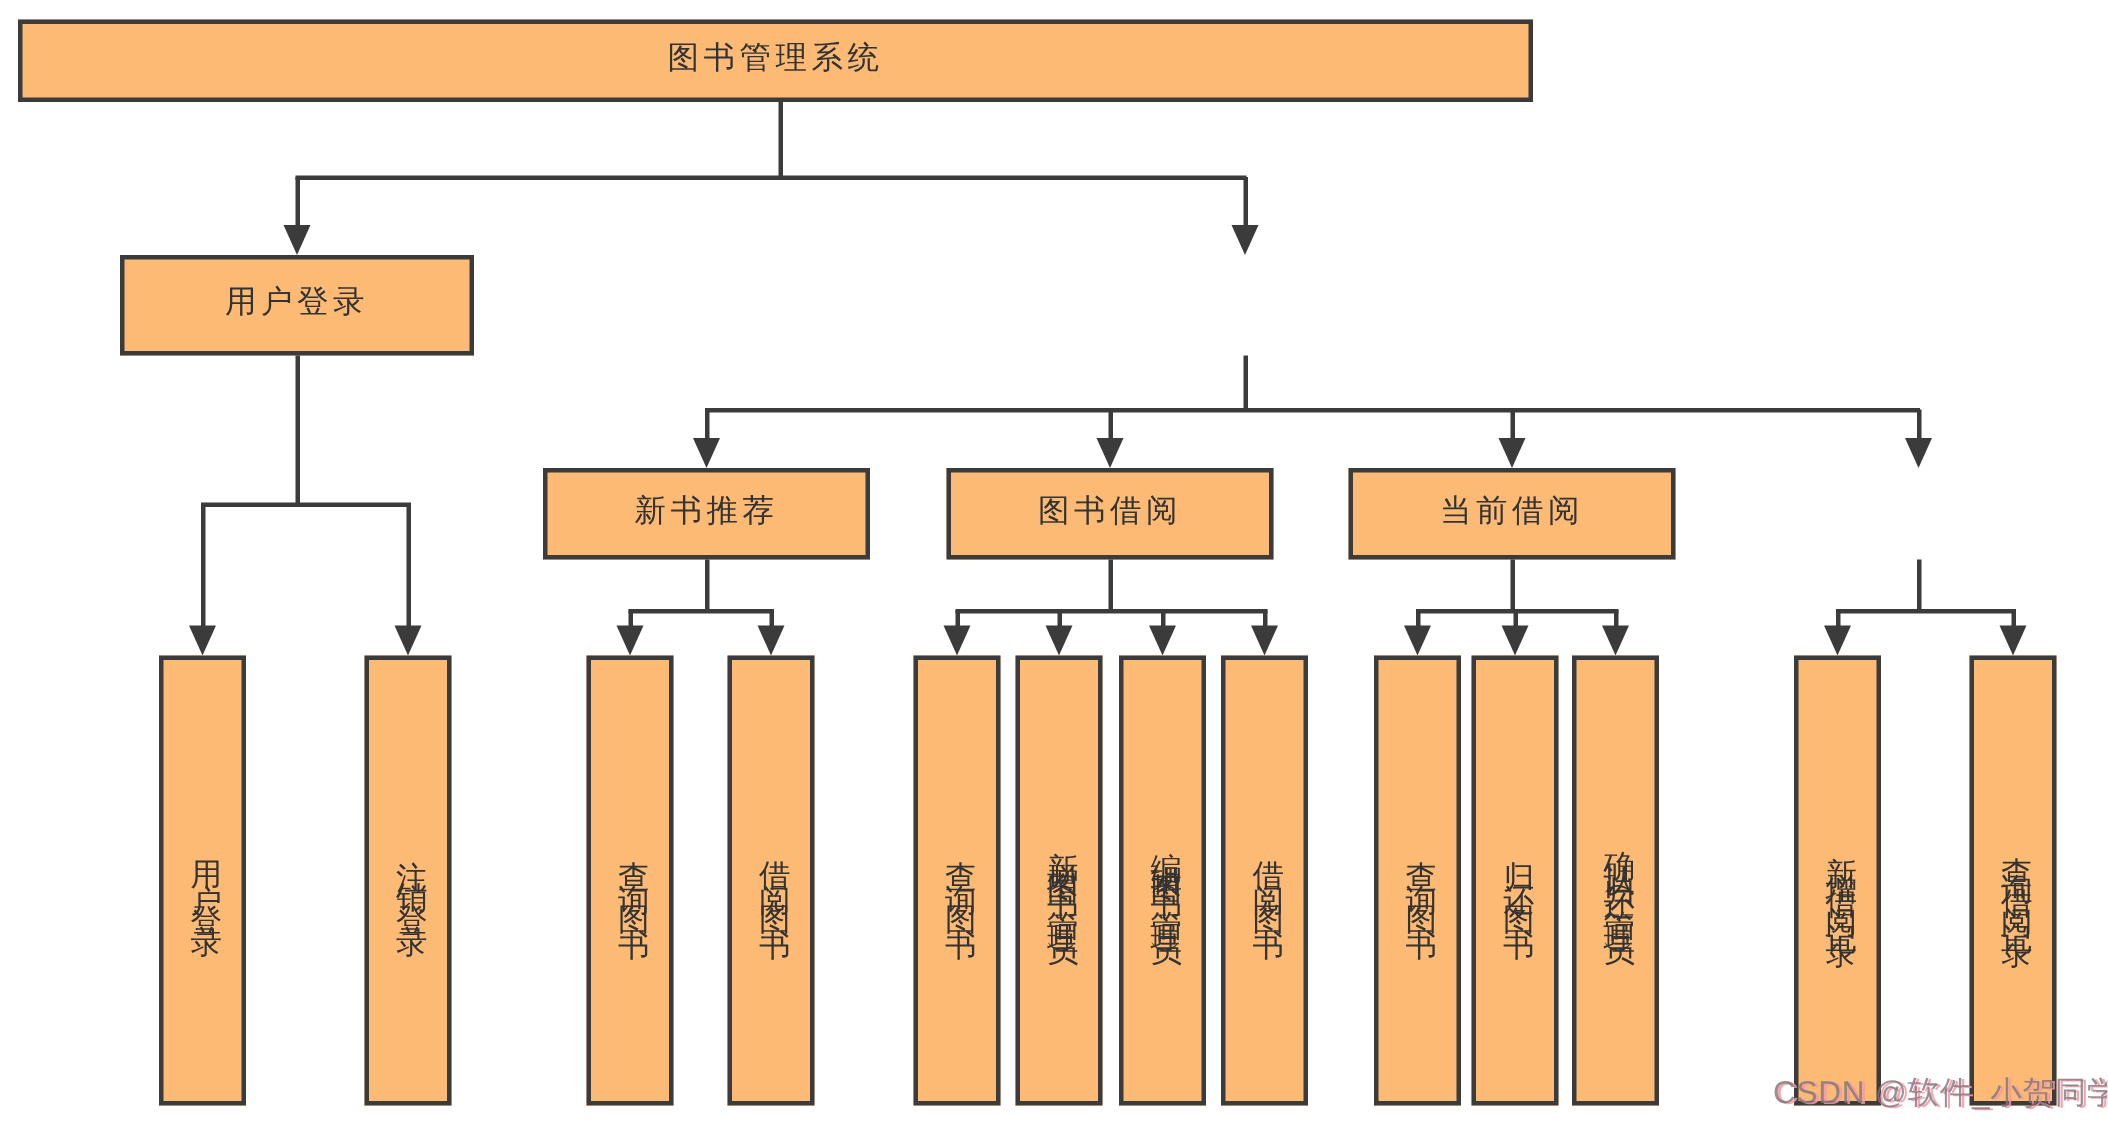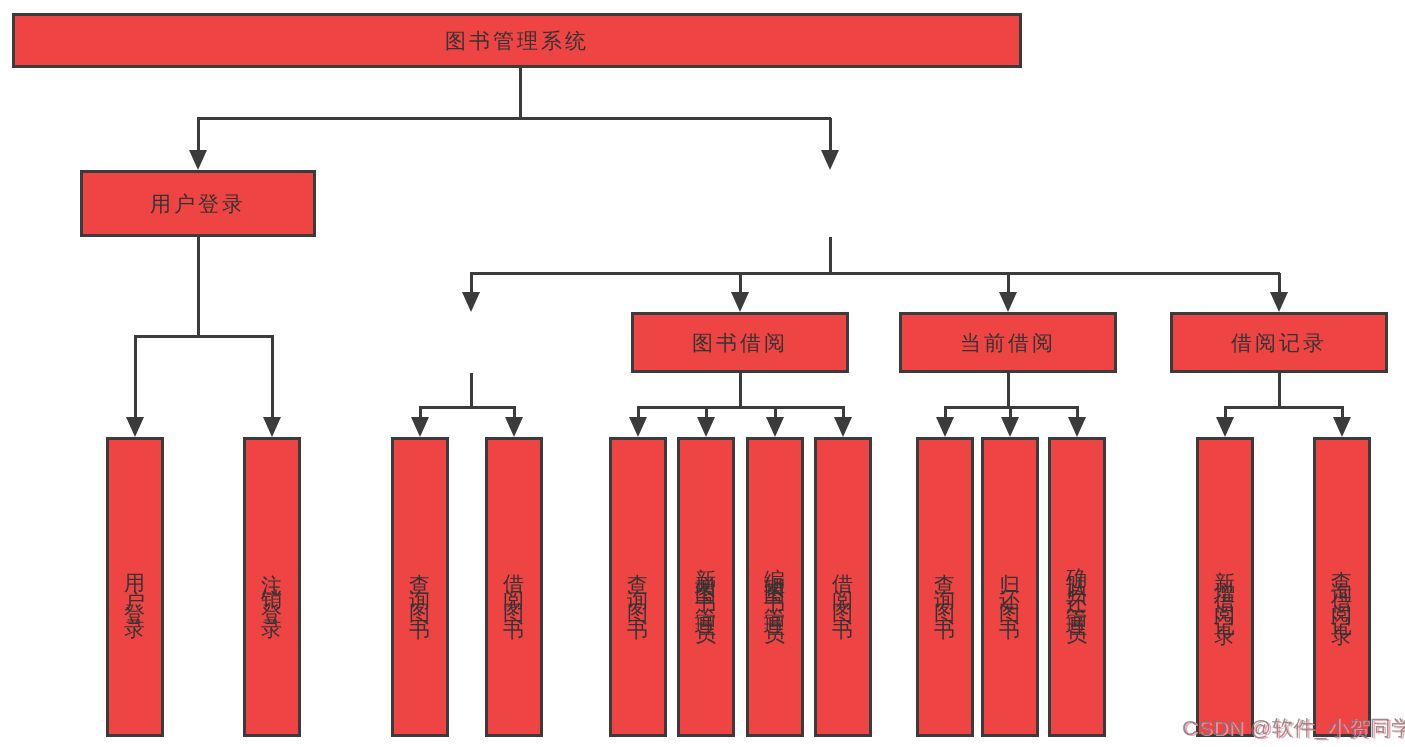--- a/index.html
+++ b/index.html
@@ -1,22 +1,22 @@
 <!DOCTYPE html>
 <html><head>
 <meta charset="utf-8">
 <style>
   html,body{margin:0;padding:0;background:#fff;}
   #canvas{
     position:relative;width:1405px;height:747px;background:#ffffff;
     font-family:"Liberation Sans",sans-serif;overflow:hidden;
   }
   .box{
-    position:absolute;background:#ef4444;border:3px solid #3b3b3b;
-    box-sizing:border-box;display:flex;align-items:center;justify-content:center;
+    position:absolute;background:#fdba74;border:3px solid #3b3b3b;
+    box-sizing:border-box;display:flex;align-items:center;justify-content:center;font-family:Liberation Mono, monospace;
   }
   .t{
     font-size:21px;color:#333;letter-spacing:3px;white-space:nowrap;line-height:1.2;
   }
   .leaf .t{
     writing-mode:vertical-rl;text-orientation:mixed;white-space:normal;line-height:1;
   }
   .s4{letter-spacing:15px;}
   .s6{letter-spacing:11px;}
   .s9{letter-spacing:8px;}
@@ -65,28 +65,28 @@
   <i class="hl" style="left:470px;top:272px;width:810px"></i>
   <i class="vl" style="left:470px;top:273px;height:21px"></i>
   <i class="ar" style="left:462px;top:292px"></i>
   <i class="vl" style="left:739px;top:273px;height:21px"></i>
   <i class="ar" style="left:731px;top:292px"></i>
   <i class="vl" style="left:1007px;top:273px;height:21px"></i>
   <i class="ar" style="left:999px;top:292px"></i>
   <i class="vl" style="left:1278px;top:273px;height:21px"></i>
   <i class="ar" style="left:1270px;top:292px"></i>
 
+  <div class="box" style="left:362px;top:312px;width:218px;height:61px">
+    <span class="t">新书推荐</span>
+  </div>
   <div class="box" style="left:631px;top:312px;width:218px;height:61px">
     <span class="t">图书借阅</span>
   </div>
   <div class="box" style="left:899px;top:312px;width:218px;height:61px">
     <span class="t">当前借阅</span>
-  </div>
-  <div class="box" style="left:1170px;top:312px;width:218px;height:61px">
-    <span class="t">借阅记录</span>
   </div>
 
   <i class="vl" style="left:470px;top:373px;height:34px"></i>
   <i class="hl" style="left:419px;top:406px;width:97px"></i>
   <i class="vl" style="left:419px;top:407px;height:11px"></i>
   <i class="ar" style="left:411px;top:417px"></i>
   <i class="vl" style="left:513px;top:407px;height:11px"></i>
   <i class="ar" style="left:505px;top:417px"></i>
 
   <i class="vl" style="left:739px;top:373px;height:34px"></i>

